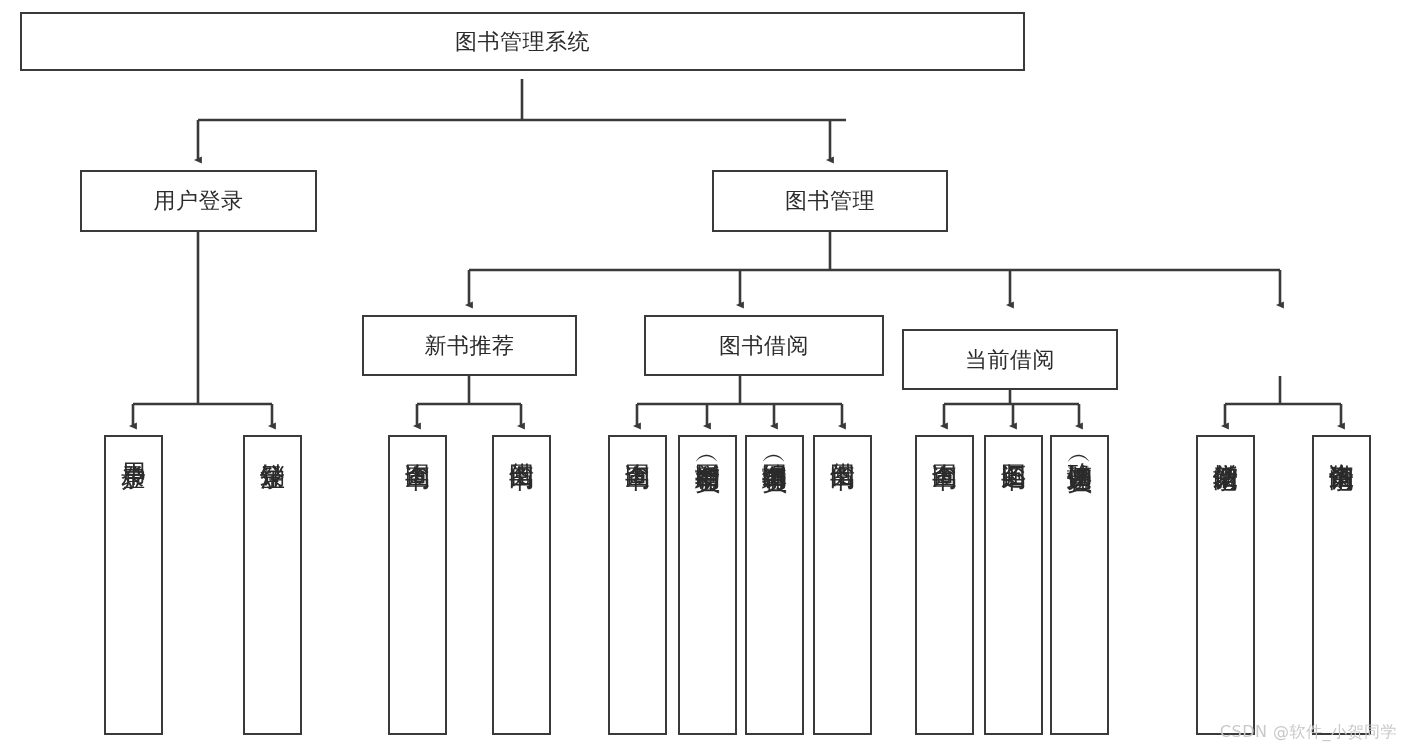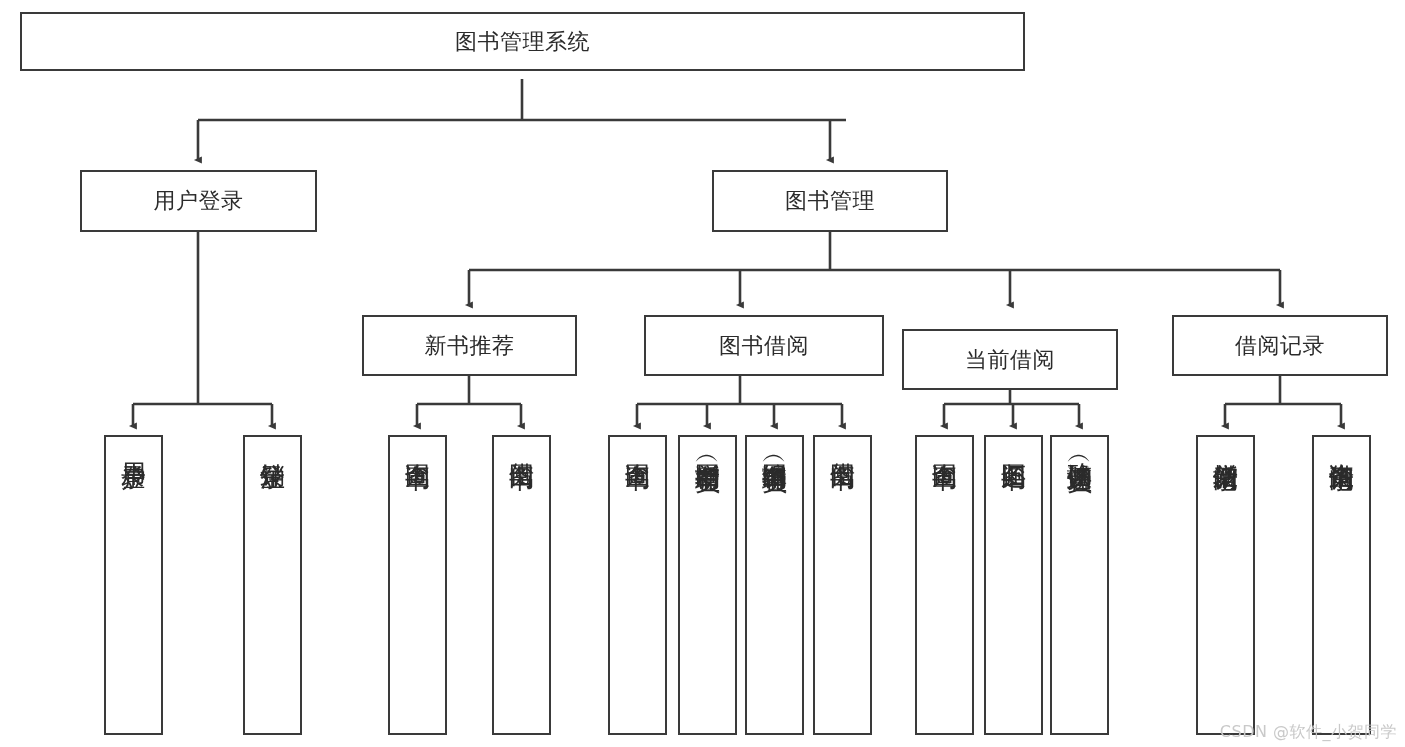--- a/index.html
+++ b/index.html
@@ -138,23 +138,20 @@
 
   <div class="node horizontal" style="left:362px; top:315px; width:215px; height:61px;">
     <span class="node-label">新书推荐</span>
   </div>
   <div class="node horizontal" style="left:632px; top:315px; width:240px; height:61px;margin-left:12px;">
     <span class="node-label">图书借阅</span>
   </div>
   <div class="node horizontal" style="left:902px; top:329px; width:216px; height:61px;">
     <span class="node-label">当前借阅</span>
   </div>
-  <div class="node horizontal" style="left:1172px; top:315px; width:216px; height:61px;">
-    <span class="node-label">借阅记录</span>
-  </div>
 
   <div class="node vertical" style="left:104px; top:435px; width:59px; height:300px;">
     <span class="node-label">用户登录</span>
   </div>
   <div class="node vertical" style="left:243px; top:435px; width:59px; height:300px;">
     <span class="node-label">注销登录</span>
   </div>
 
   <div class="node vertical" style="left:388px; top:435px; width:59px; height:300px;">
     <span class="node-label">查询图书</span>

